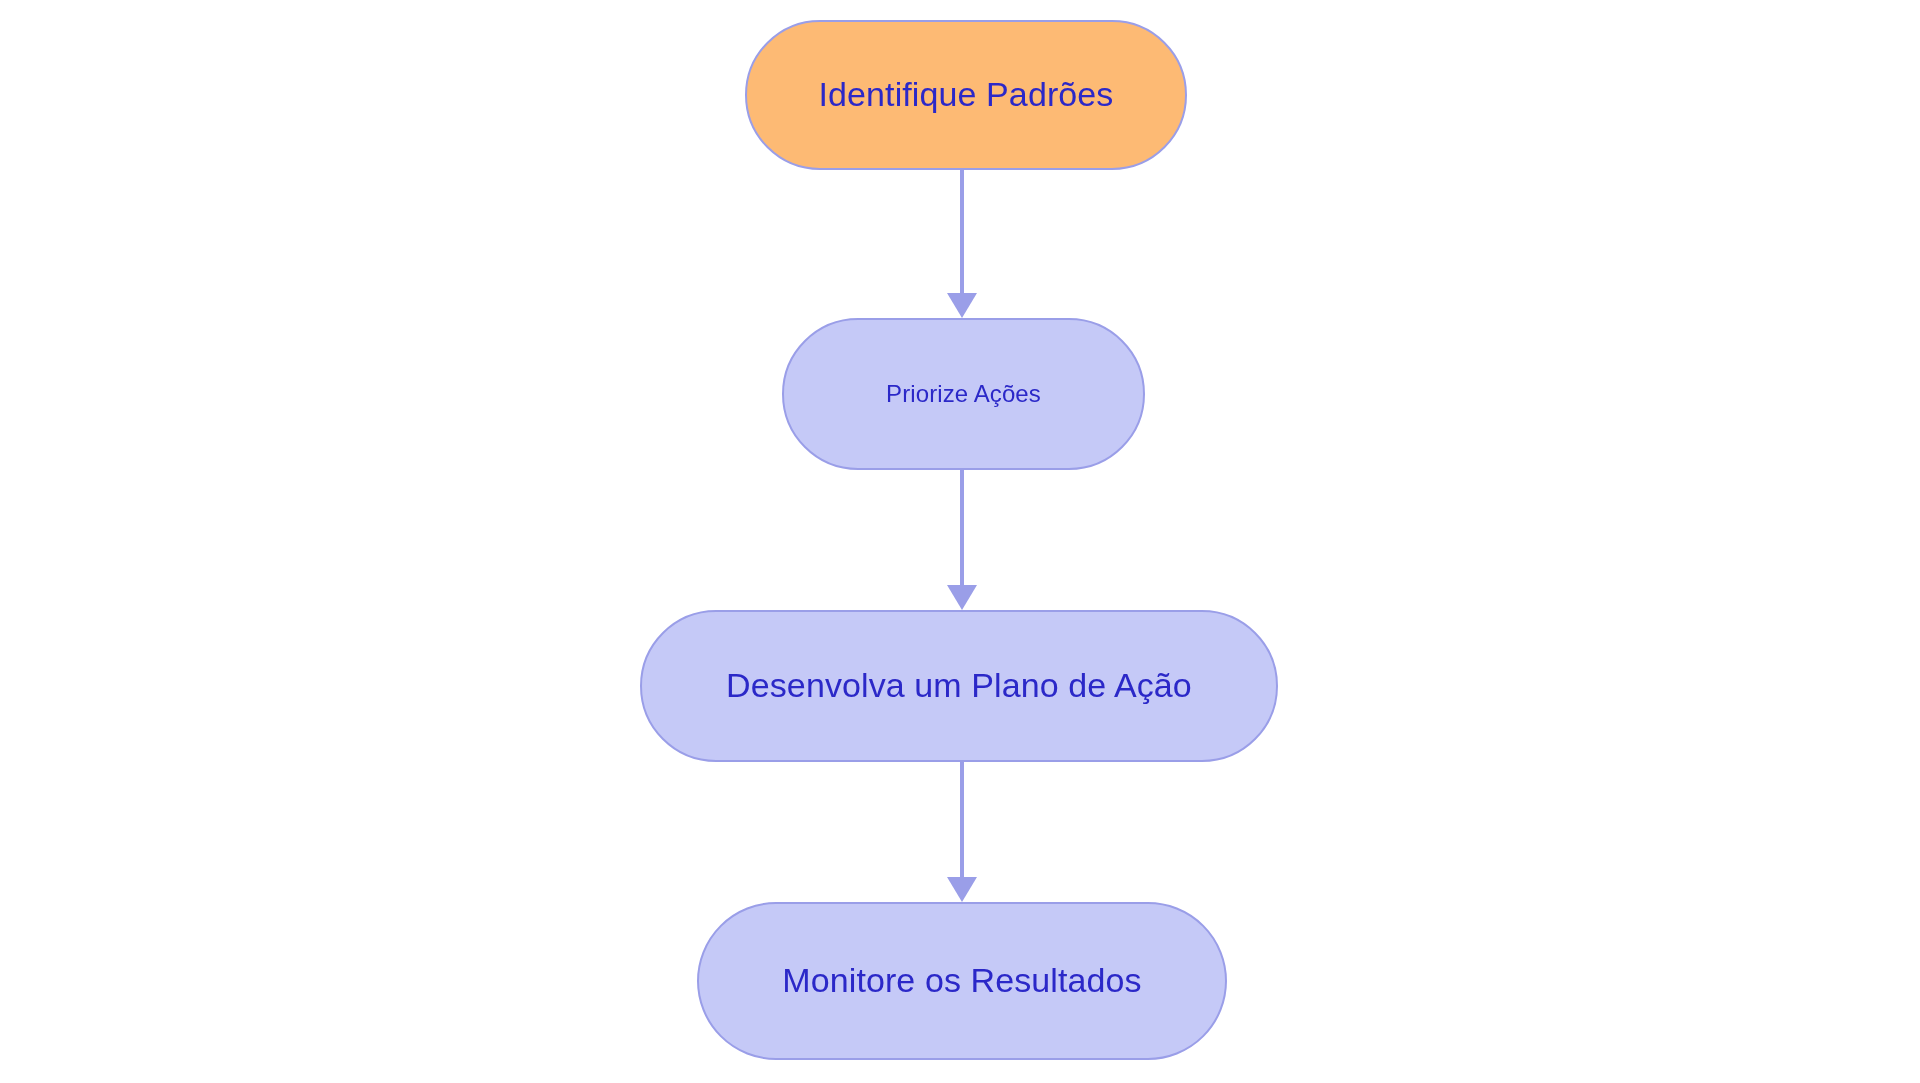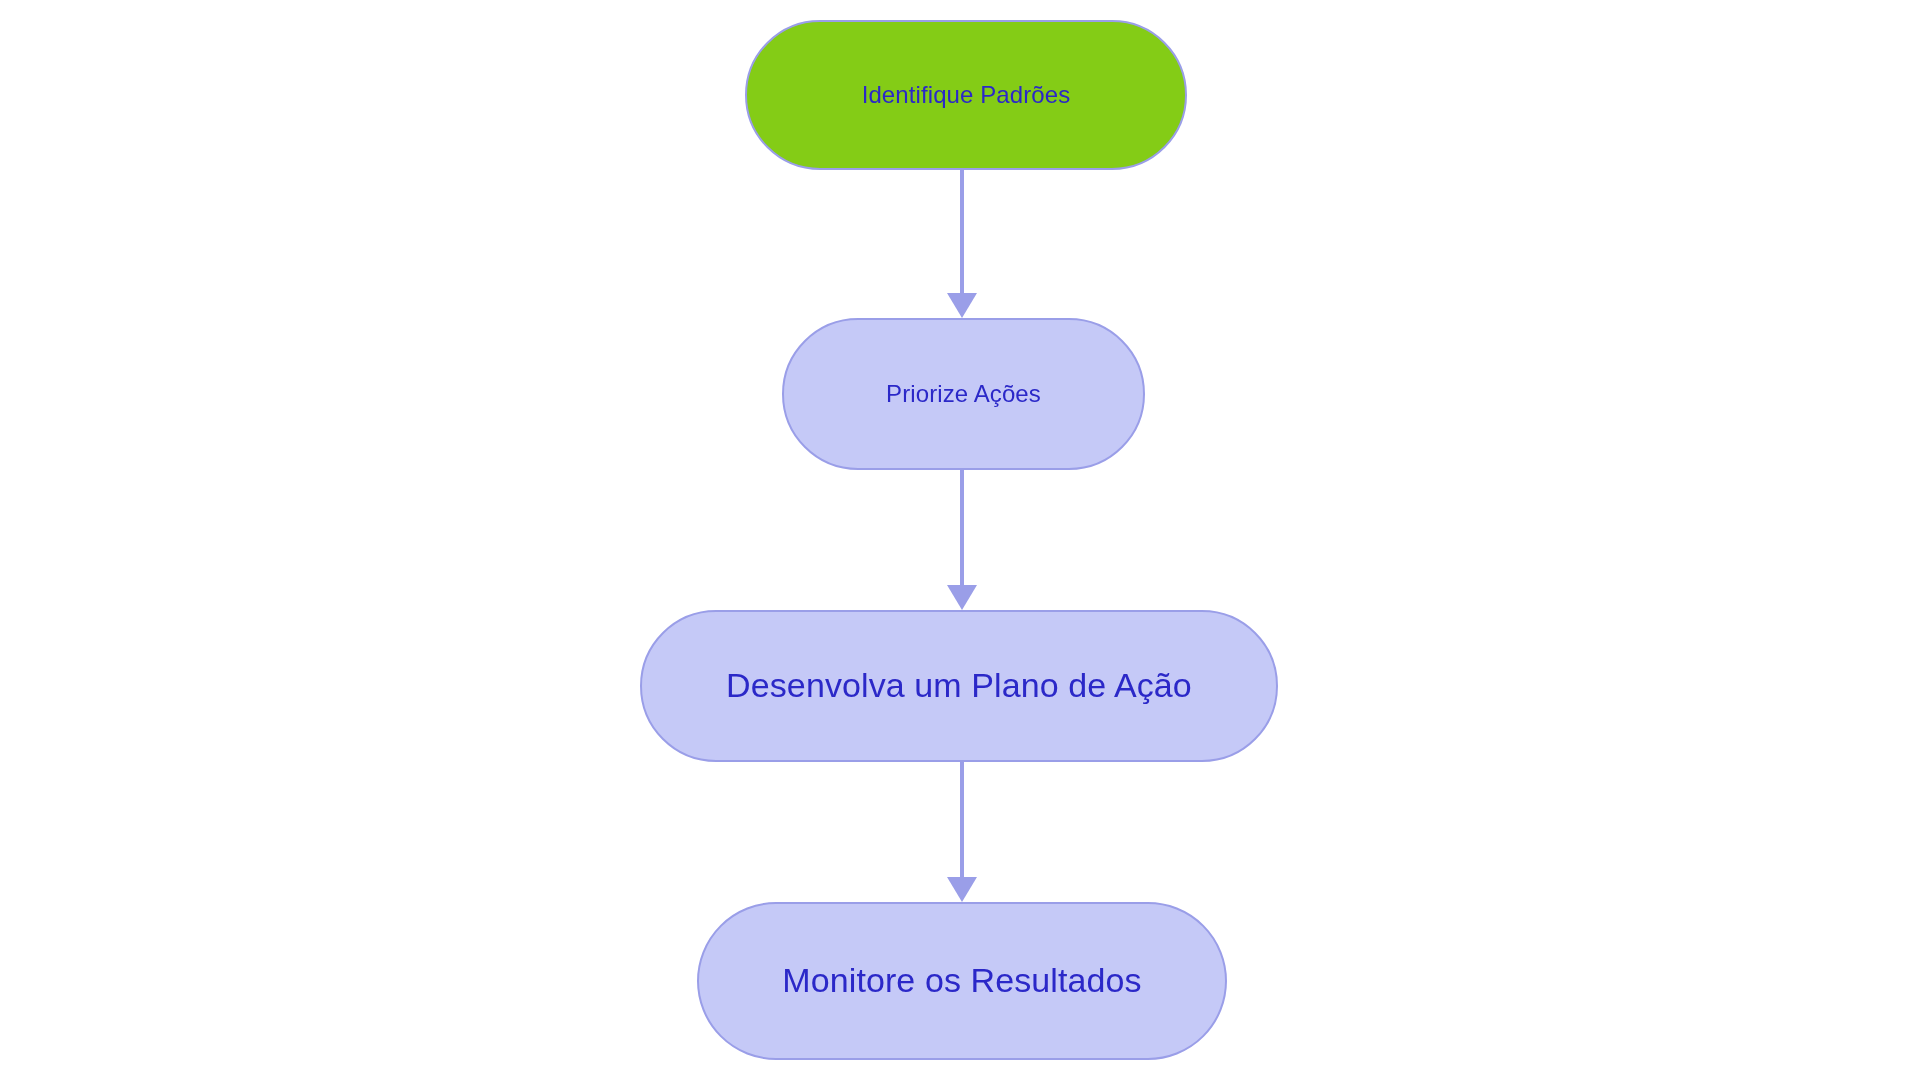--- a/index.html
+++ b/index.html
@@ -64,21 +64,21 @@
       <line x1="962" y1="470" x2="962" y2="585" stroke="#9a9ee8" stroke-width="4"></line>
       <polygon points="947,585 977,585 962,610" fill="#9a9ee8"></polygon>
     </g>
 
     <g>
       <line x1="962" y1="762" x2="962" y2="877" stroke="#9a9ee8" stroke-width="4"></line>
       <polygon points="947,877 977,877 962,902" fill="#9a9ee8"></polygon>
     </g>
   </svg>
 
-  <div class="node" id="node-n1" style="left: 745px; top: 20px; width: 442px; height: 150px; background: #84cc16; border-color: rgb(154, 158, 232); color: rgb(43, 40, 200); font-size: 24px; border-radius: 75px;">
+  <div class="node" id="node-n1" style="left: 745px; top: 20px; width: 442px; height: 150px; background: #fdba74; border-color: rgb(154, 158, 232); color: rgb(43, 40, 200); font-size: 34px; border-radius: 75px;">
     <span class="node-label">Identifique Padrões</span>
   </div>
 
   <div class="node" id="node-n2" style="left: 782px; top: 318px; width: 363px; height: 152px; background: rgb(197, 201, 247); border-color: rgb(154, 158, 232); color: rgb(43, 40, 200); font-size: 24px; border-radius: 76px;">
     <span class="node-label">Priorize Ações</span>
   </div>
 
   <div class="node" id="node-n3" style="left: 640px; top: 610px; width: 638px; height: 152px; background: rgb(197, 201, 247); border-color: rgb(154, 158, 232); color: rgb(43, 40, 200); font-size: 34px; border-radius: 76px;">
     <span class="node-label">Desenvolva um Plano de Ação</span>
   </div>

